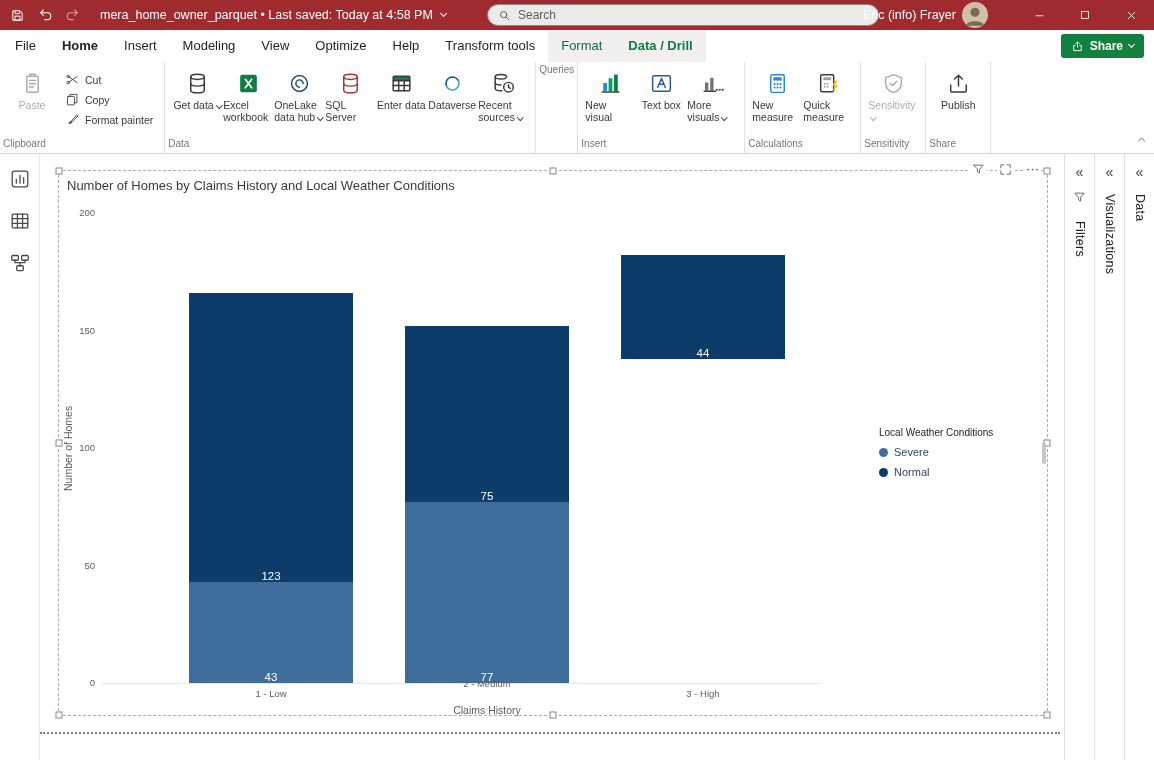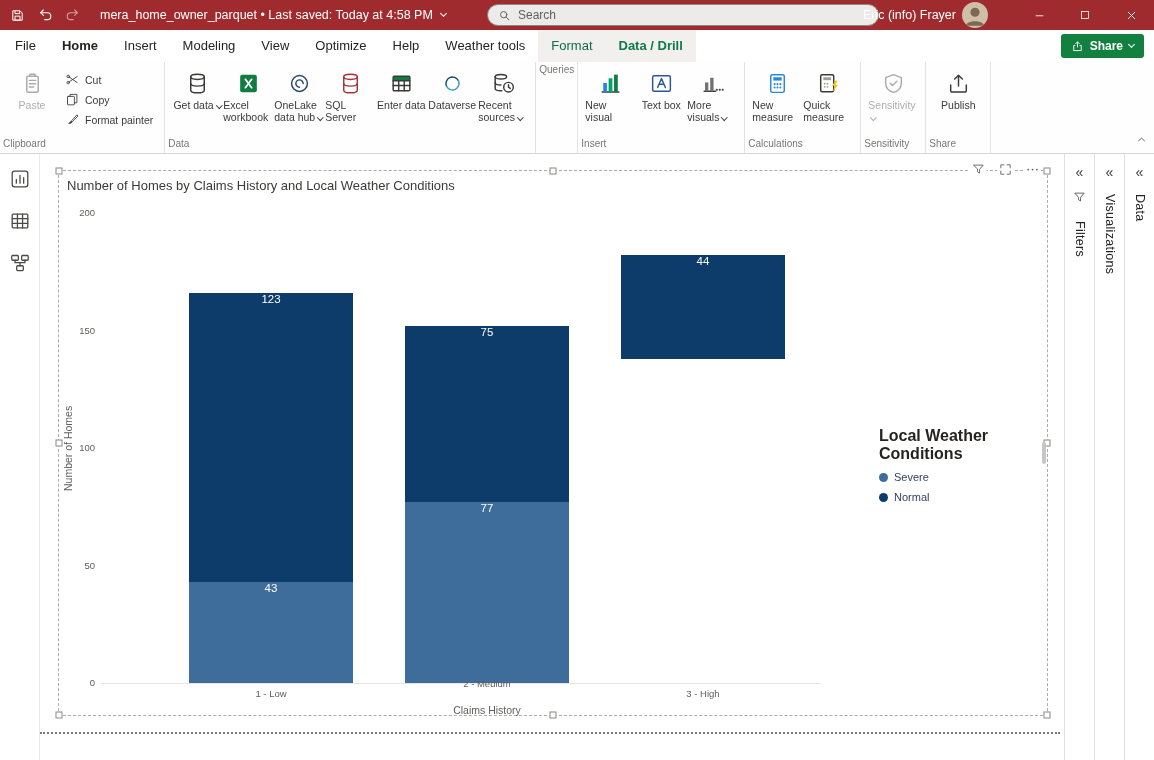--- a/index.html
+++ b/index.html
@@ -55,27 +55,27 @@
 .visual-header{position:absolute;top:-9px;right:6px;display:flex;gap:10px;align-items:center}
 .vh-btn{background:#fff;padding:0 1px;display:flex;align-items:center}
 .page-edge{position:absolute;left:0;top:578px;width:1020px;border-top:2px dotted #7A7A7A}
 .scrollthumb{position:absolute;right:18px;top:288px;width:4px;height:22px;background:#C8C6C4;border-radius:2px}
 
 
 .chart{position:absolute;inset:0;overflow:visible}
 .c-title{position:absolute;left:8px;top:7px;font-size:13px;color:#3B3A39;white-space:nowrap}
 .ytick{position:absolute;left:6px;width:30px;text-align:right;font-size:9.5px;color:#605E5C}
 .xtick{position:absolute;text-align:center;font-size:9.5px;color:#605E5C}
-.seg{position:absolute;display:flex;align-items:flex-start;justify-content:center}
+.seg{position:absolute;display:flex;align-items:flex-end;justify-content:center}
 .seglab{font-size:11.5px;color:#fff}
 .y-title{position:absolute;left:2px;top:42px;height:470px;width:14px;writing-mode:vertical-rl;transform:rotate(180deg);display:flex;align-items:center;justify-content:center;font-size:10.5px;color:#605E5C}
 .x-title{position:absolute;left:346px;top:533px;width:164px;text-align:center;font-size:10.5px;color:#605E5C}
 .axisline{position:absolute;left:42px;top:512px;width:720px;height:1px;background:#E8E6E4}
 .legend{position:absolute;left:820px;top:256px;width:170px}
-.l-title{font-size:16px;font-weight:bold;color:#252423}
+.l-title{font-size:10px;font-weight:normal;color:#252423}
 .l-item{display:flex;align-items:center;gap:6px;margin-top:8px;font-size:11px;color:#33435C}
 .ldot{width:9px;height:9px;border-radius:50%;flex:0 0 auto}
 
 
 .pane{position:absolute;top:154px;height:606px;background:#fff;border-left:1px solid #E1DFDD;display:flex;flex-direction:column;align-items:center;padding-top:8px}
 #pane-filters{left:1064px;width:30px}
 #pane-vis{left:1094px;width:30px}
 #pane-data{left:1124px;width:30px}
 .pane-chev{font-size:14px;color:#3B3A39;height:20px;line-height:20px}
 .pane-funnel{margin-top:8px}
@@ -143,21 +143,21 @@
 
   <div class="menubar" data-interactable="false">
     <div id="menu-tabs" data-interactable="false" style="display:flex">
         <span class="tab" data-interactable="true">File</span>
         <span class="tab active" data-interactable="true">Home</span>
         <span class="tab" data-interactable="true">Insert</span>
         <span class="tab" data-interactable="true">Modeling</span>
         <span class="tab" data-interactable="true">View</span>
         <span class="tab" data-interactable="true">Optimize</span>
         <span class="tab" data-interactable="true">Help</span>
-        <span class="tab" data-interactable="true">Weather tools</span>
+        <span class="tab" data-interactable="true">Transform tools</span>
         <span class="tab contextual" data-interactable="true">Format</span>
         <span class="tab contextual emph" data-interactable="true">Data / Drill</span>
       </div>
   </div>
   <div class="share-btn" data-interactable="true">
     <svg data-interactable="false" width="13" height="13" viewBox="0 0 24 24" fill="none" stroke="#fff" stroke-width="1.7" stroke-linecap="round" stroke-linejoin="round">
         <path d="M12 13 V3.8 M8.6 6.8 L12 3.4 l3.4 3.4"></path>
         <path d="M7.5 10 H5 v9.5 h14 V10 h-2.5"></path>
       </svg>
     <span data-interactable="false">Share</span>

